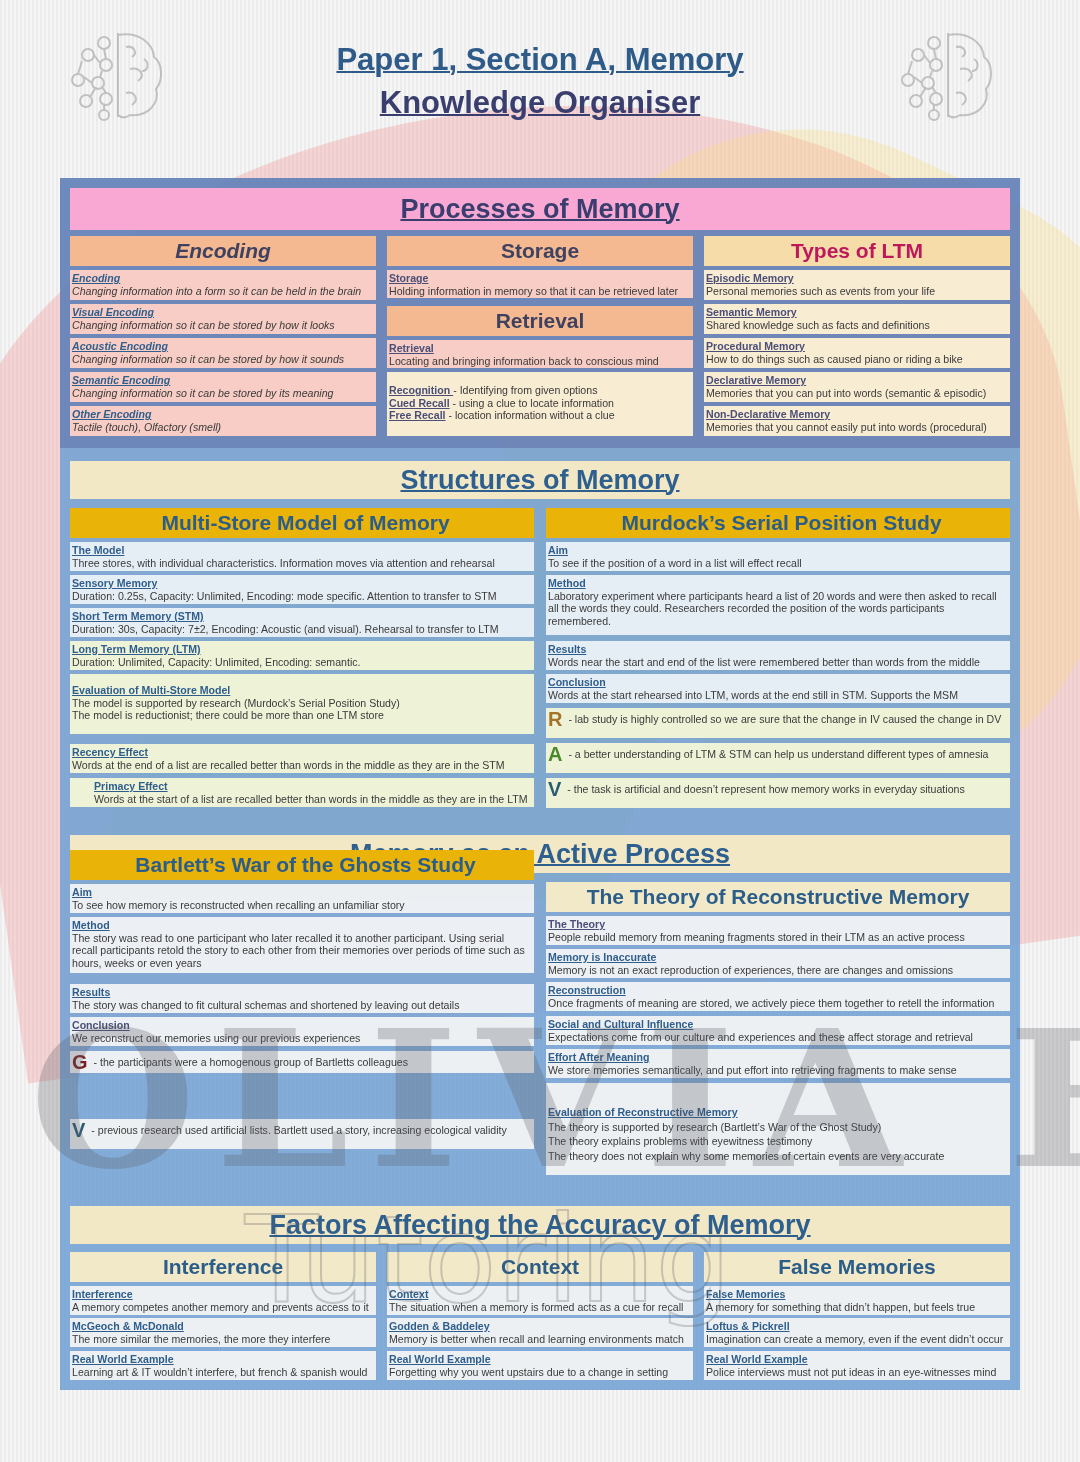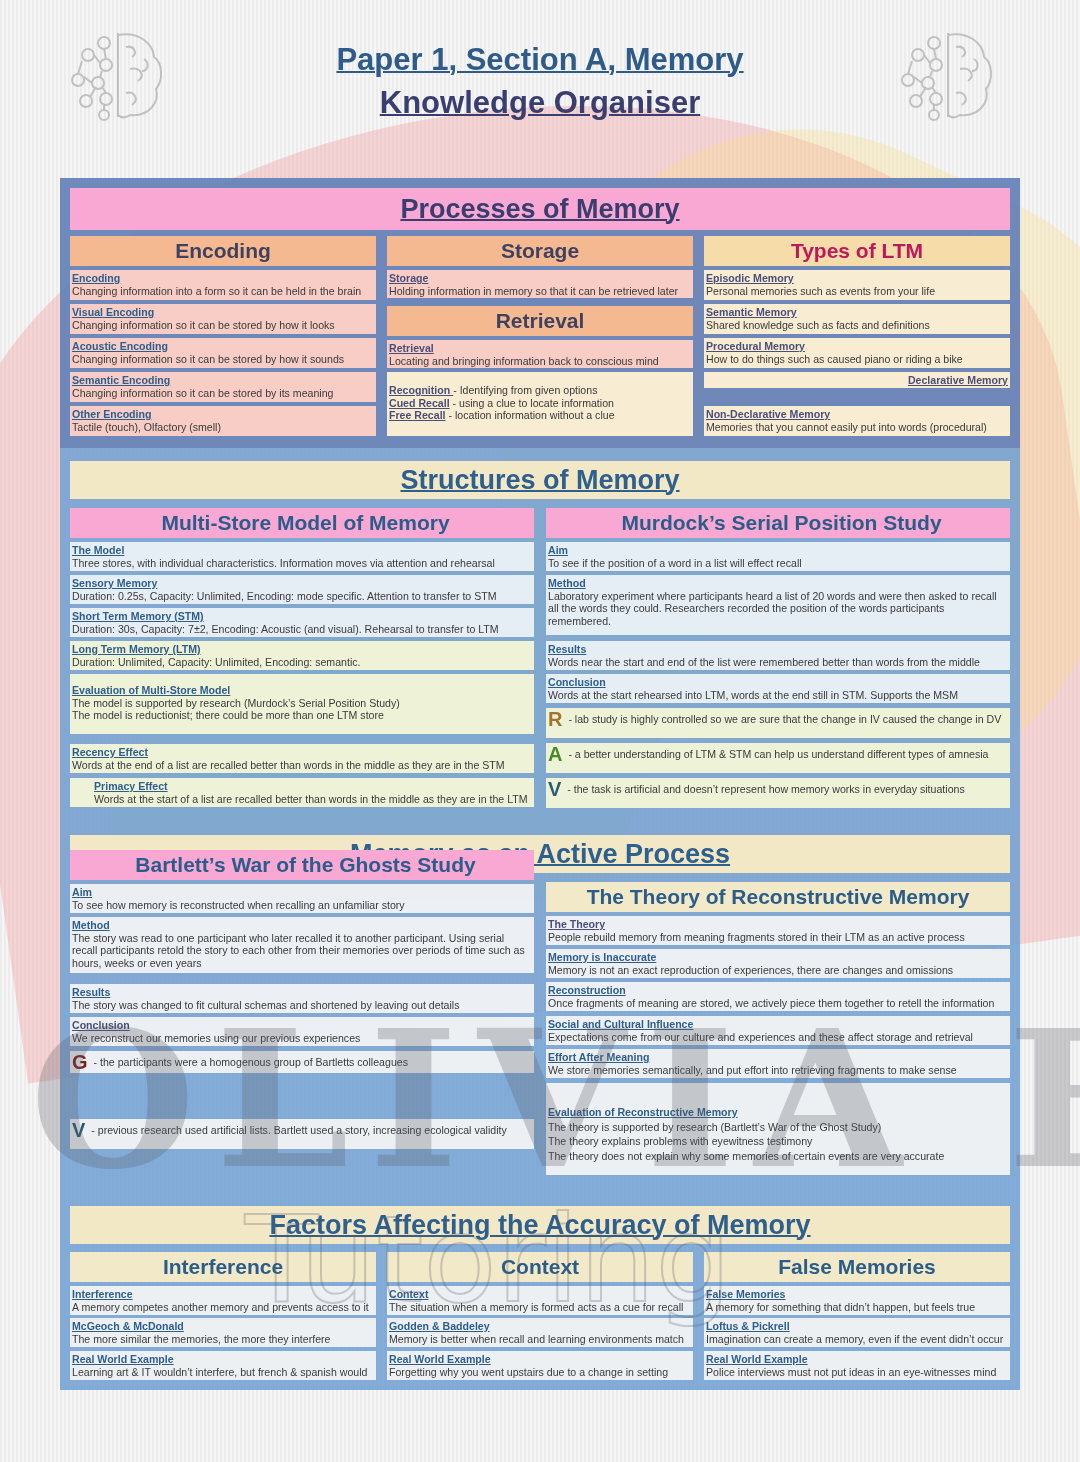--- a/index.html
+++ b/index.html
@@ -61,21 +61,21 @@
   .st-orange { background: #f9a8d4; color: #3a3e6e; }
 
   .col { position: absolute; }
   .col-head {
     height: 30px; display: flex; align-items: center; justify-content: center;
     font-size: 21px; font-weight: bold; color: #2d5f8f;
     background: #efe8c4;
   }
   .col-head.orange { background: #f4b990; color: #3f4160; }
   .col-head.yellow { background: #f5dca8; color: #be185d; }
-  .col-head.green { background: #f9a8d4; color: #2b5d8a; padding-left: 7px; }
+  .col-head.green { background: #eab308; color: #2b5d8a; padding-left: 7px; }
   .col-head.cream { background: #f1e9c8; color: #2b5d8a; }
 
   .card {
     position: absolute; left: 0; width: 100%;
     background: rgba(245, 245, 245, 0.92);
     padding: 2px 2px;
     font-size: 10.6px; line-height: 12.6px; color: #3a3a3a;
     overflow: hidden;
   }
   .card.pink { background: #f7cdc5; }
@@ -149,21 +149,21 @@
 
 <div class="board">
   <div class="board-top"></div>
 
   <div class="section" style="top:10px;">
     <div class="section-title st-orange">
         <span>Processes of Memory</span>
       </div>
   </div>
 
-  <div class="col" style="left:10px; top:58px; width:306px; height:200px;">
+  <div class="col" style="left:10px; top:58px; width:306px; height:200px;font-style:italic;">
     <div class="col-head orange">Encoding</div>
     <div class="card pink" style="top:34px; height:30px;">
       <span class="card-head">Encoding</span>
       <span class="card-body">Changing information into a form so it can be held in the brain</span>
     </div>
     <div class="card pink" style="top:68px; height:30px;">
       <span class="card-head">Visual Encoding</span>
       <span class="card-body">Changing information so it can be stored by how it looks</span>
     </div>
     <div class="card pink" style="top:102px; height:30px;">
@@ -205,21 +205,21 @@
       <span class="card-body">Personal memories such as events from your life</span>
     </div>
     <div class="card cream" style="top:68px; height:30px;">
       <span class="card-head dark">Semantic Memory</span>
       <span class="card-body">Shared knowledge such as facts and definitions</span>
     </div>
     <div class="card cream" style="top:102px; height:30px;">
       <span class="card-head dark">Procedural Memory</span>
       <span class="card-body">How to do things such as caused piano or riding a bike</span>
     </div>
-    <div class="card cream" style="top:136px; height:16px;text-align:right;">
+    <div class="card cream" style="top:136px; height:30px;">
       <span class="card-head dark">Declarative Memory</span>
       <span class="card-body">Memories that you can put into words (semantic &amp; episodic)</span>
     </div>
     <div class="card cream" style="top:170px; height:30px;">
       <span class="card-head dark">Non-Declarative Memory</span>
       <span class="card-body">Memories that you cannot easily put into words (procedural)</span>
     </div>
   </div>
 
   <div class="section" style="top:283px;">

